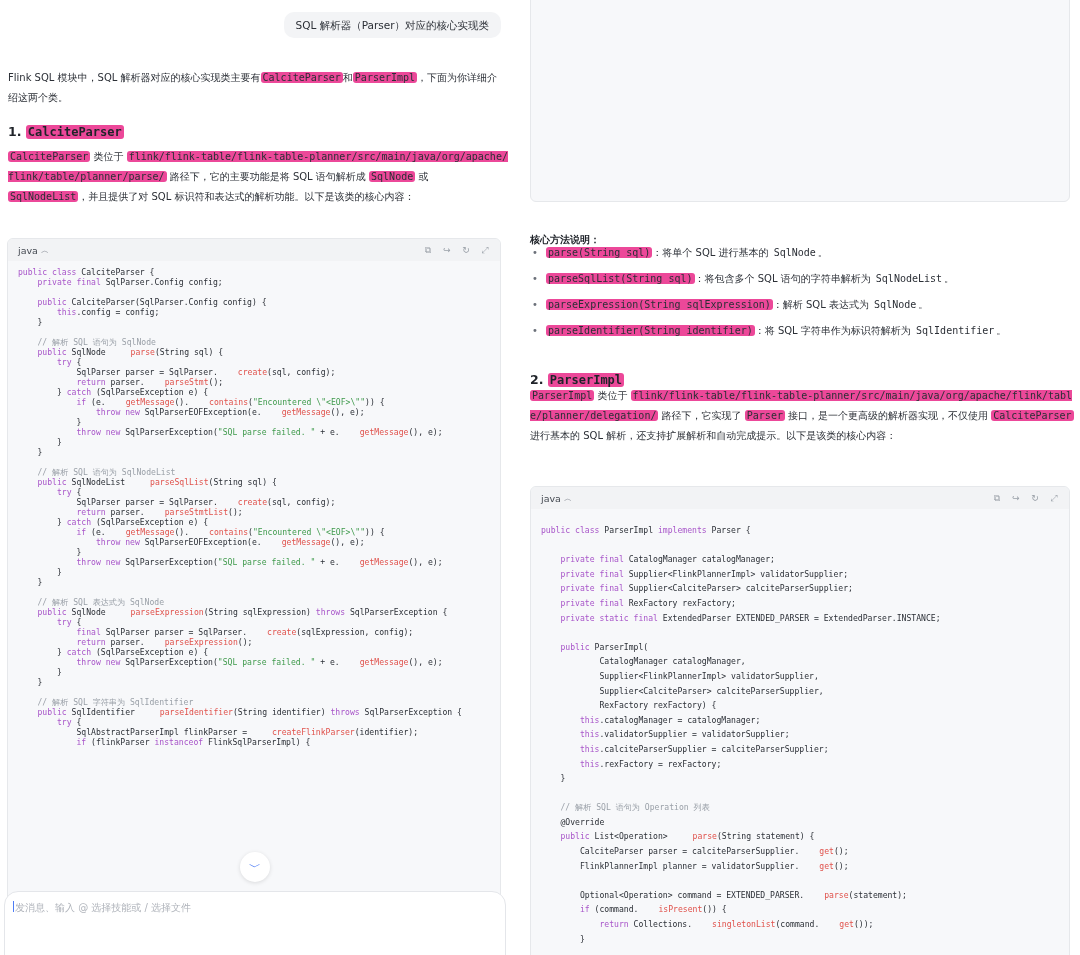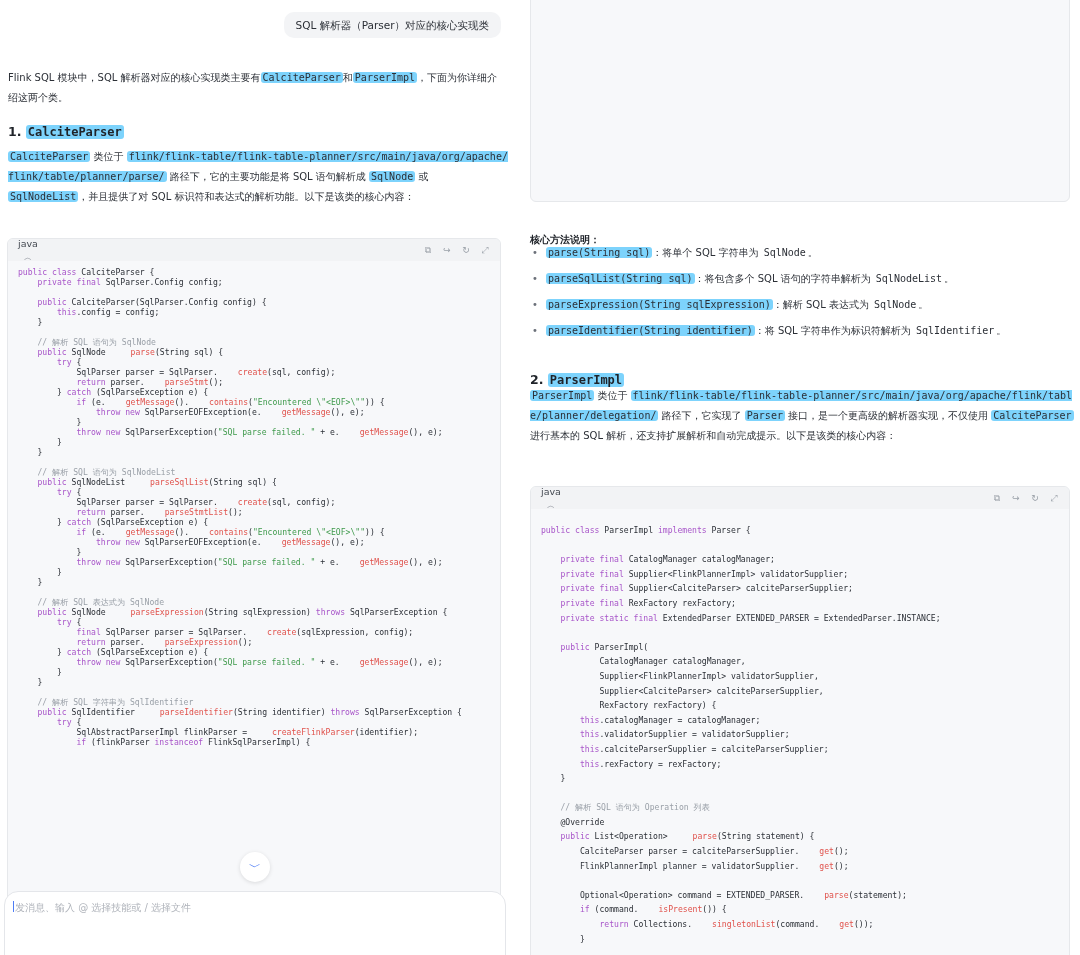--- a/index.html
+++ b/index.html
@@ -12,33 +12,33 @@
 
   .user-bubble {
     position: absolute; top: 12px; right: 19px;
     background: #f3f4f6; border-radius: 10px;
     padding: 6px 12px; font-size: 10.5px; color: #2b2f36; line-height: 14px;
   }
 
   .para { font-size: 10px; line-height: 20px; color: #2b2f36; }
   .para code, .li code, h3 code {
     font-family: "DejaVu Sans Mono", "Liberation Mono", monospace;
-    background: #7dd3fc; border-radius: 3px; padding: 0 2px; font-size: 10px;
+    background: #ec4899; border-radius: 3px; padding: 0 2px; font-size: 10px;
   }
   h3 { font-size: 12.5px; font-weight: bold; line-height: 20px; color: #1f2329; }
   h3 code { font-size: 12px; font-weight: bold; }
 
   .codeblock {
     position: absolute; background: #f7f8fa; border: 1px solid #e6e8eb; border-radius: 6px; overflow: hidden;
   }
   .code-head {
     height: 22px; display: flex; align-items: center; justify-content: space-between;
     padding: 0 10px; background: #f2f3f5; font-size: 9.5px; color: #454a52;
   }
-  .code-head .lang { display: flex; align-items: center; gap: 3px; flex-direction: column; }
+  .code-head .lang { display: flex; align-items: center; gap: 3px; }
   .code-head .caret { font-size: 8px; color: #8a8f98; }
   .tools { display: flex; gap: 9px; color: #9aa0a8; font-size: 9px; }
   .tools span { width: 10px; text-align: center; }
   pre {
     font-family: "DejaVu Sans Mono", "Liberation Mono", monospace;
     font-size: 8.1px; line-height: 10px; color: #2b2f36; padding: 6px 10px; white-space: pre;
   }
   .kw { color: #a855c9; }
   .fn { color: #e0514b; padding-left: 20px; }
   .str { color: #3f9a4c; }
@@ -152,21 +152,21 @@
   </div>
 </div>
 
 <div class="panel panel-right">
 
   <div class="codeblock" style="left:10px; top:-10px; width:540px; height:212px;"></div>
 
   <div class="list-title" style="position:absolute; left:10px; top:219px;margin-top:12px;">核心方法说明：</div>
 
   <div style="position:absolute; left:10px; top:246px; width:540px;">
-    <div class="li"><code>parse(String sql)</code><span>：将单个 SQL 字符串为 </span><code style="background:none;">SqlNode</code><span>。</span></div>
+    <div class="li"><code>parse(String sql)</code><span>：将单个 SQL 进行基本的 </span><code style="background:none;">SqlNode</code><span>。</span></div>
     <div class="li"><code>parseSqlList(String sql)</code><span>：将包含多个 SQL 语句的字符串解析为 </span><code style="background:none;">SqlNodeList</code><span>。</span></div>
     <div class="li"><code>parseExpression(String sqlExpression)</code><span>：解析 SQL 表达式为 </span><code style="background:none;">SqlNode</code><span>。</span></div>
     <div class="li"><code>parseIdentifier(String identifier)</code><span>：将 SQL 字符串作为标识符解析为 </span><code style="background:none;">SqlIdentifier</code><span>。</span></div>
   </div>
 
   <h3 style="position:absolute; left:10px; top:370px;">
     <span>2. </span><code>ParserImpl</code>
   </h3>
 
   <div class="para" style="position:absolute; left:10px; top:386px; width:545px;">

